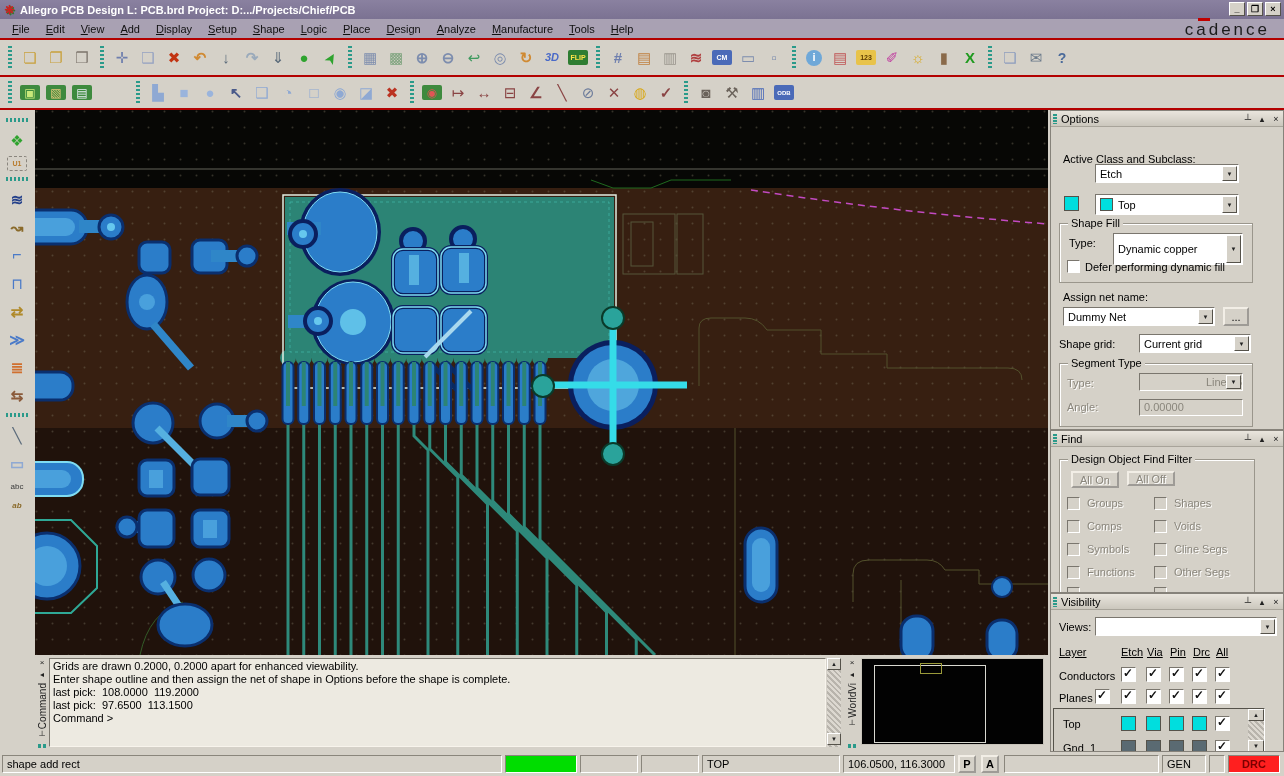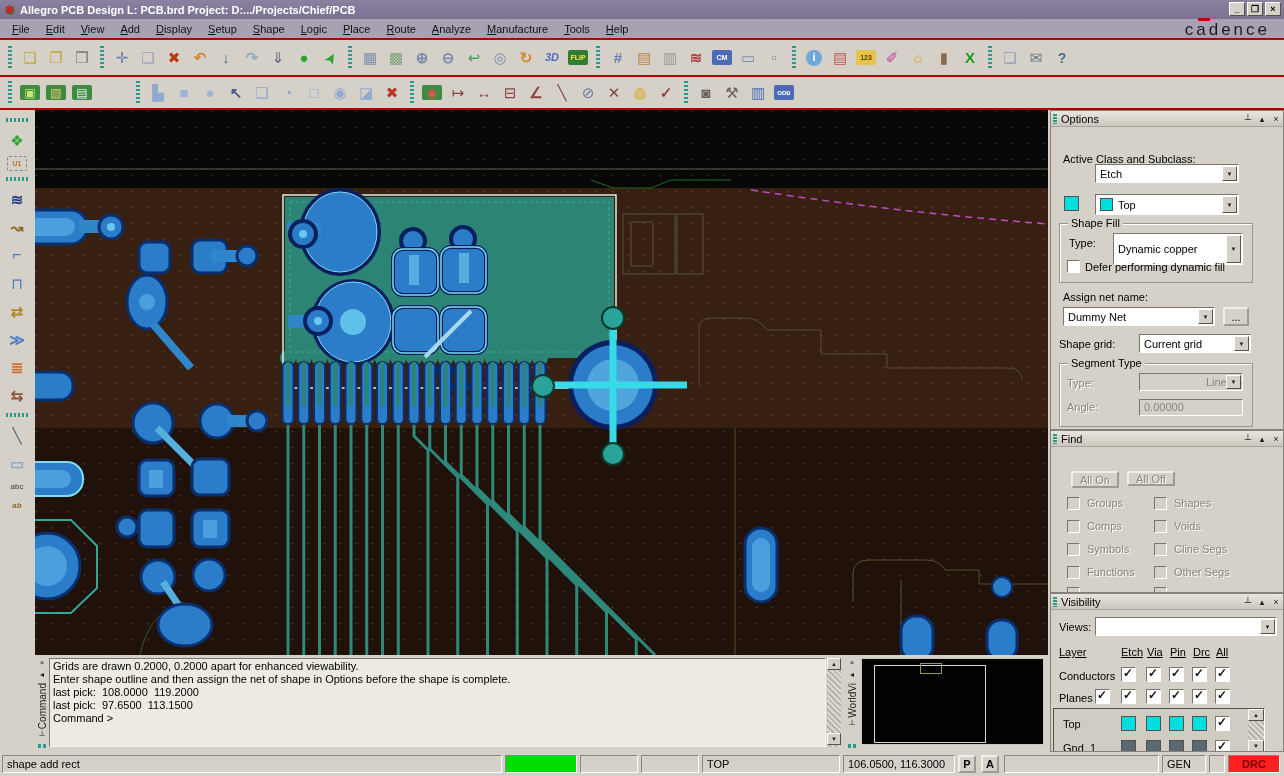--- a/index.html
+++ b/index.html
@@ -124,21 +124,21 @@
 
   <span class="mi">File</span>
       <span class="mi">Edit</span>
       <span class="mi">View</span>
       <span class="mi">Add</span>
       <span class="mi">Display</span>
       <span class="mi">Setup</span>
       <span class="mi">Shape</span>
       <span class="mi">Logic</span>
       <span class="mi">Place</span>
-      <span class="mi">Route</span>
+      <span class="mi">Design</span>
       <span class="mi">Analyze</span>
       <span class="mi">Manufacture</span>
       <span class="mi">Tools</span>
       <span class="mi">Help</span>
     </div>
   <div class="brand">
     <span class="brand-bar"></span>
     <span>cadence</span>
   </div>
   <div class="redline" style="top:38px"></div>
@@ -503,20 +503,23 @@
   </div>
 
   <div class="panel" style="top:430px;height:163px">
     <div class="phead">
       <span class="pgrip"></span>
       <span class="ptitle">Find</span>
       <span class="pbtn">┴</span>
       <span class="pbtn">▴</span>
       <span class="pbtn">×</span>
     </div>
+    <div class="grpbox" style="left:8px;top:28px;width:196px;height:140px">
+      <span class="legend">Design Object Find Filter</span>
+    </div>
     <div class="btn95 dis-t" style="left:20px;top:40px;width:48px;height:17px">
       <span>All On</span>
     </div>
     <div class="btn95 dis-t" style="left:76px;top:40px;width:48px;height:15px">
       <span>All Off</span>
     </div>
     <div class="fgrid">
 
         <div class="fitem">
           <span class="cb dis"></span>

